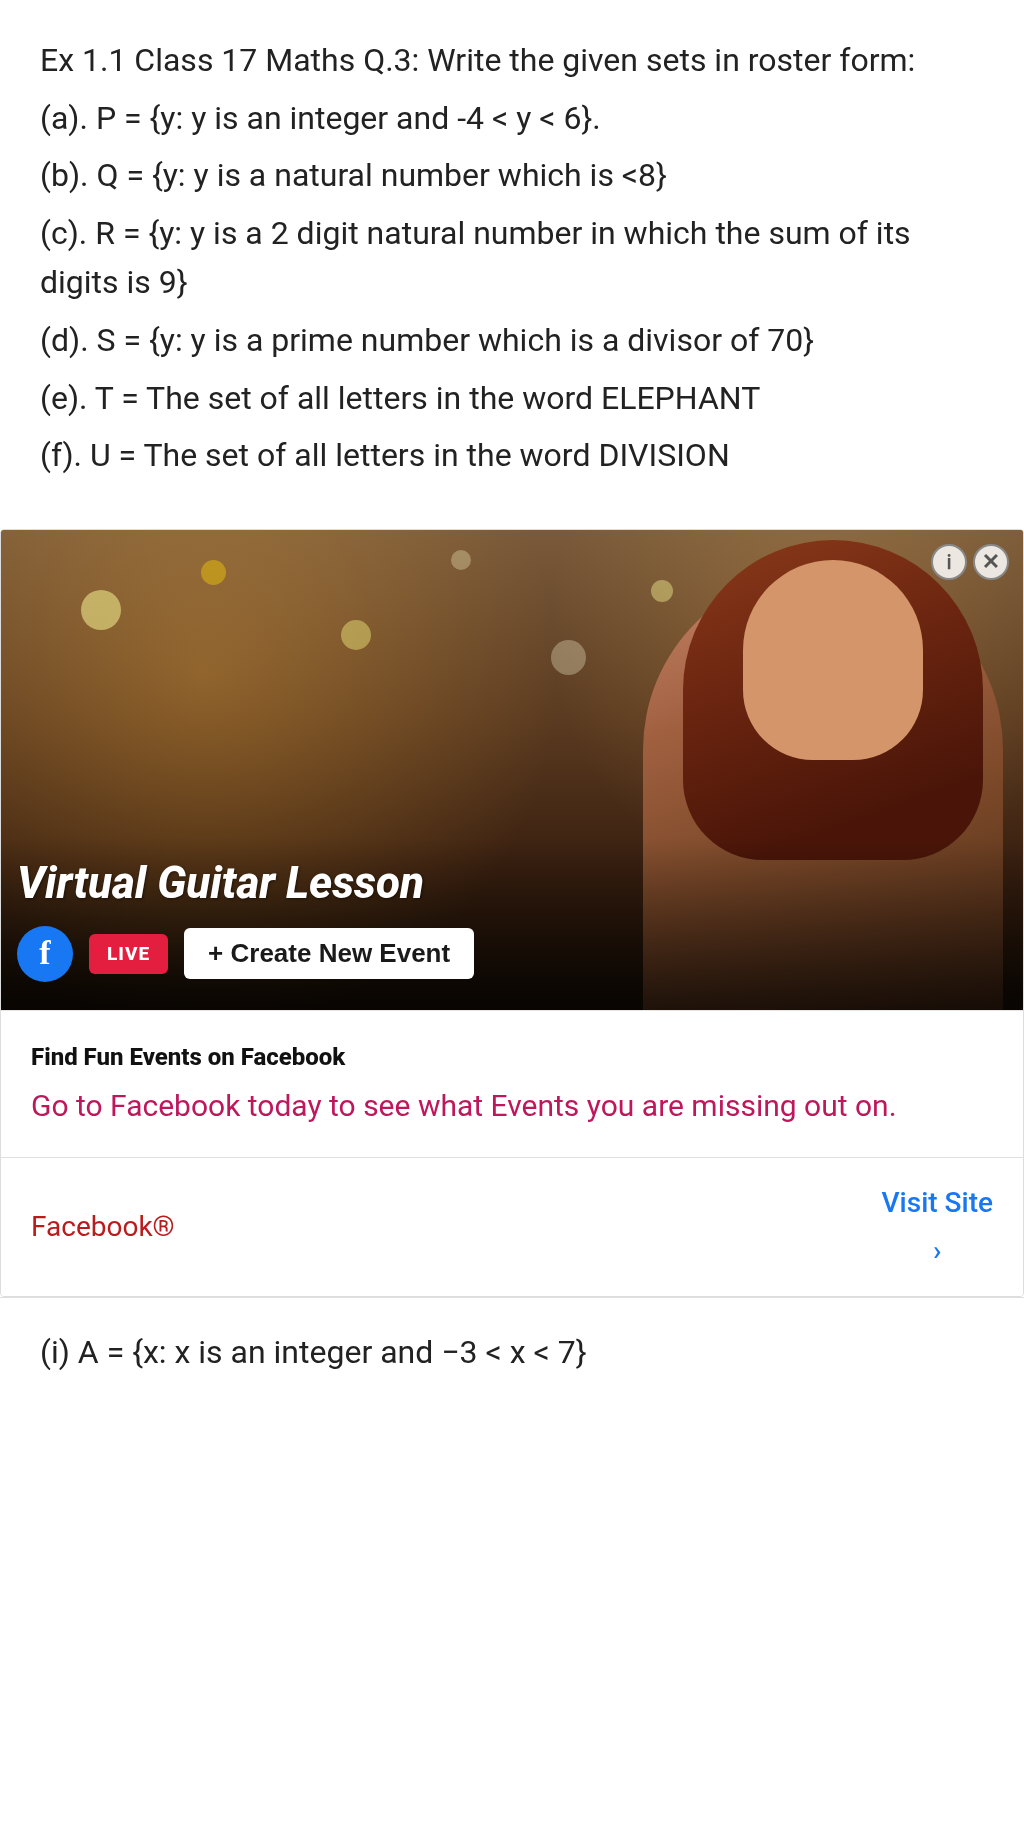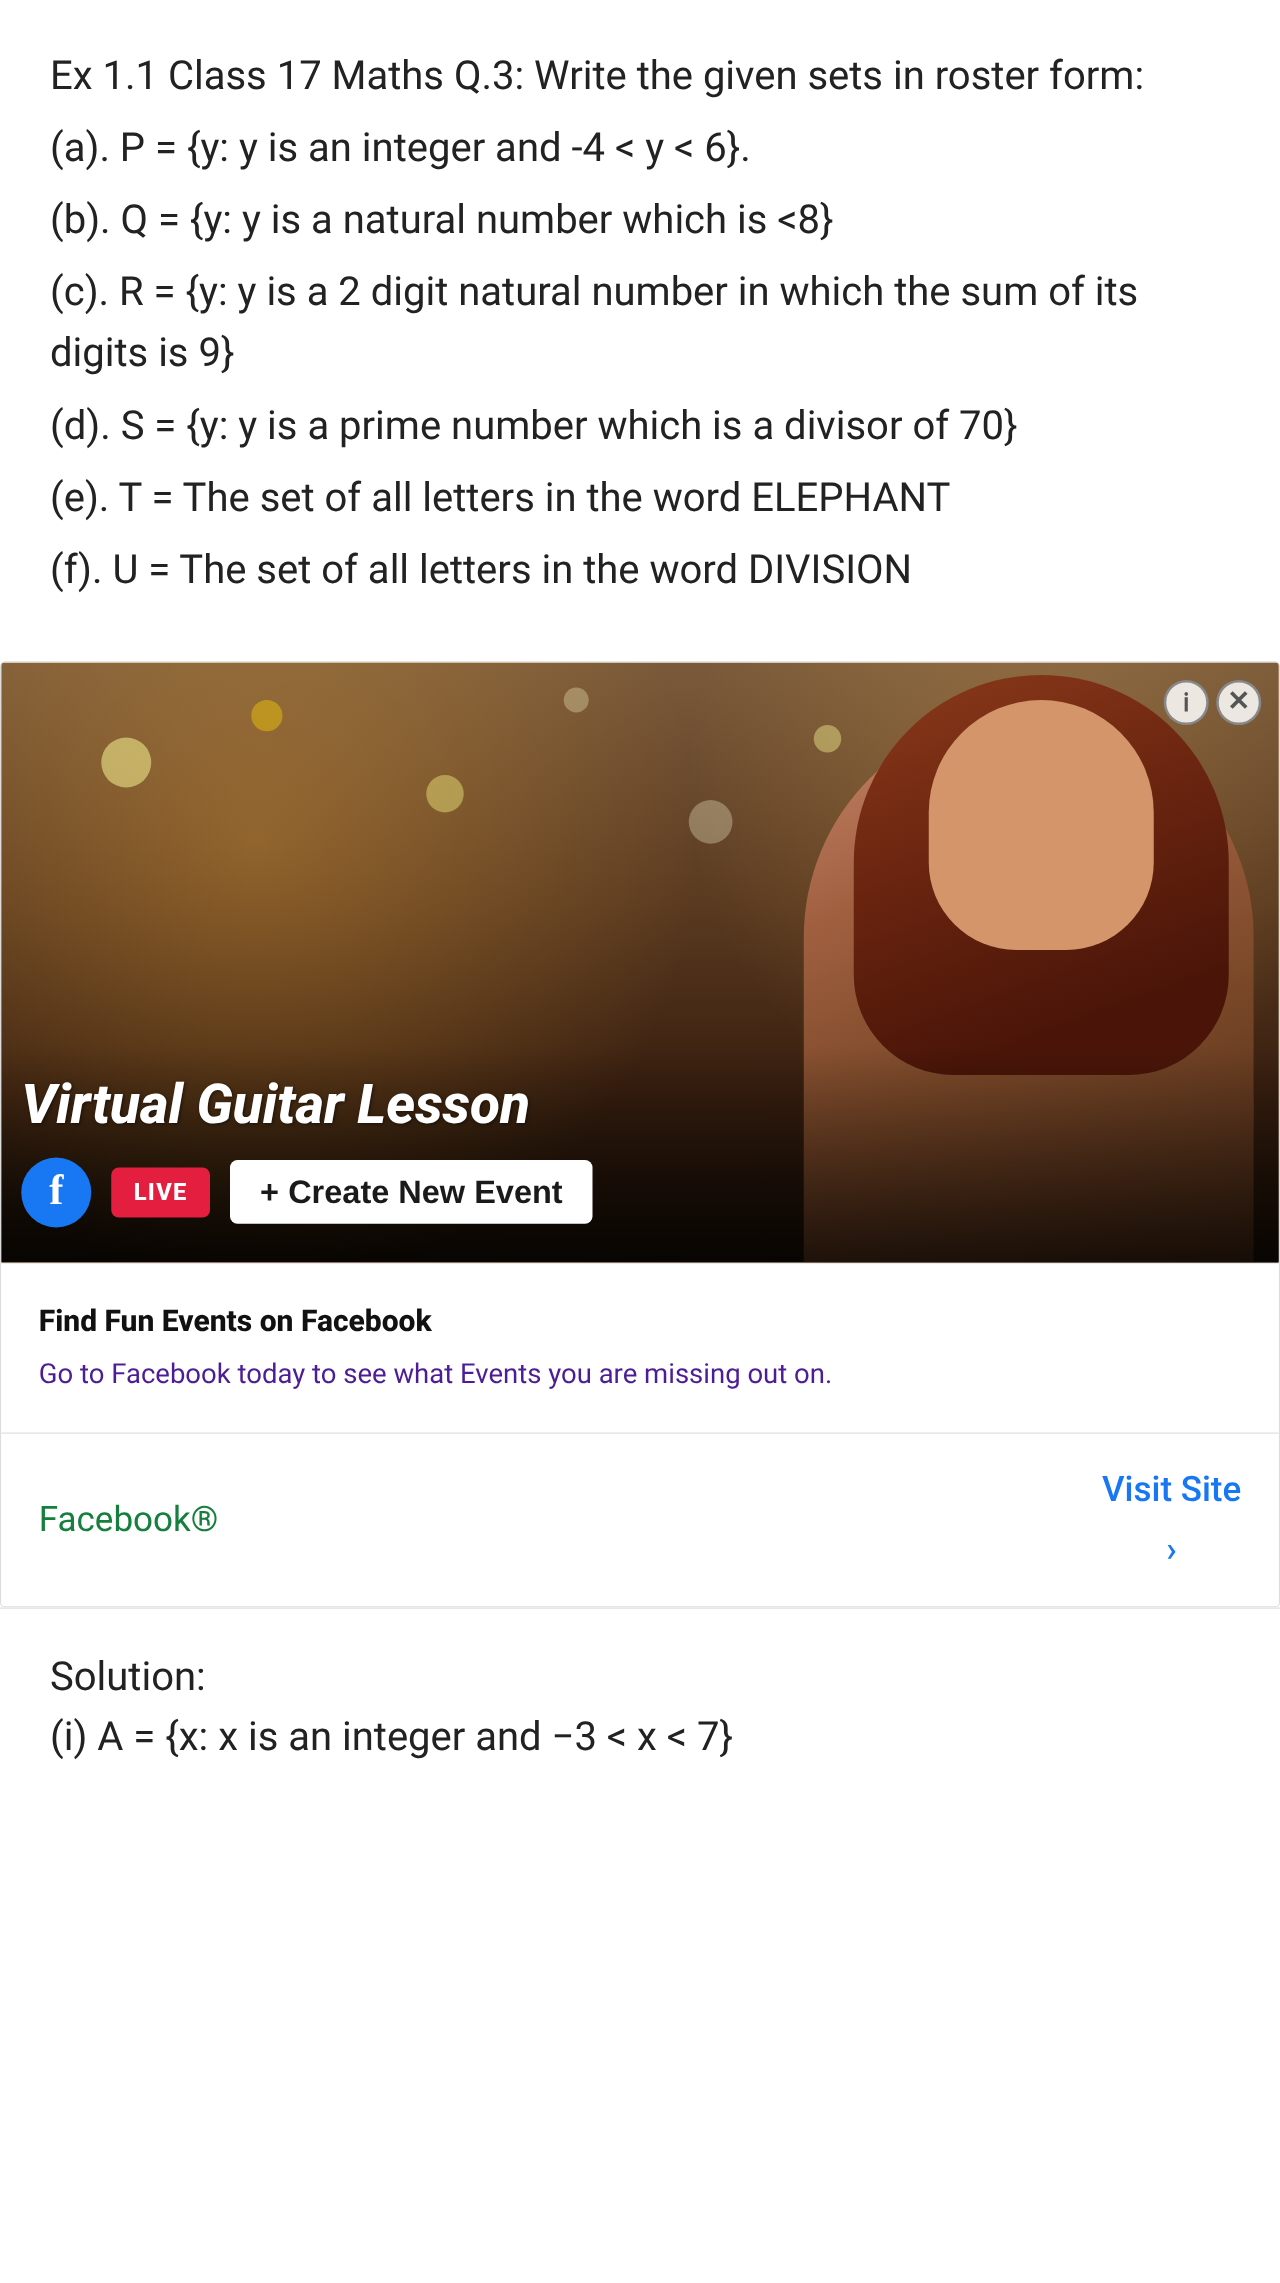--- a/index.html
+++ b/index.html
@@ -176,39 +176,39 @@
     }
 
     .ad-bottom-title {
       font-size: 24px;
       font-weight: 800;
       color: #111;
       margin-bottom: 10px;
     }
 
     .ad-bottom-desc {
-      font-size: 22px;
-      color: #4c1d95;
+      font-size: 30px;
+      color: #be185d;
       line-height: 1.4;
       margin-bottom: 0;
     }
 
     
     .ad-footer {
       display: flex;
       align-items: center;
       justify-content: space-between;
       padding: 24px 30px;
       border-top: 1px solid #e0e0e0;
       background: #fff;
     }
 
     .ad-footer-brand {
       font-size: 28px;
-      color: #15803d;
+      color: #b91c1c;
     }
 
     .ad-footer-visit {
       font-size: 28px;
       color: #1877f2;
       font-weight: 500;
       cursor: pointer;
       display: flex;
       align-items: center;
       gap: 6px;
@@ -377,16 +377,15 @@
     <span class="ad-footer-brand">Facebook®</span>
     <div class="ad-footer-visit">
       <span>Visit Site</span>
       <span class="chevron-right">›</span>
     </div>
   </div>
 </div>
 
 <div class="solution-section">
   <div class="solution-text">
-    <p>Solution:</p>
     <p>(i) A = {x: x is an integer and −3 &lt; x &lt; 7}</p>
   </div>
 </div>
 
 </body></html>

